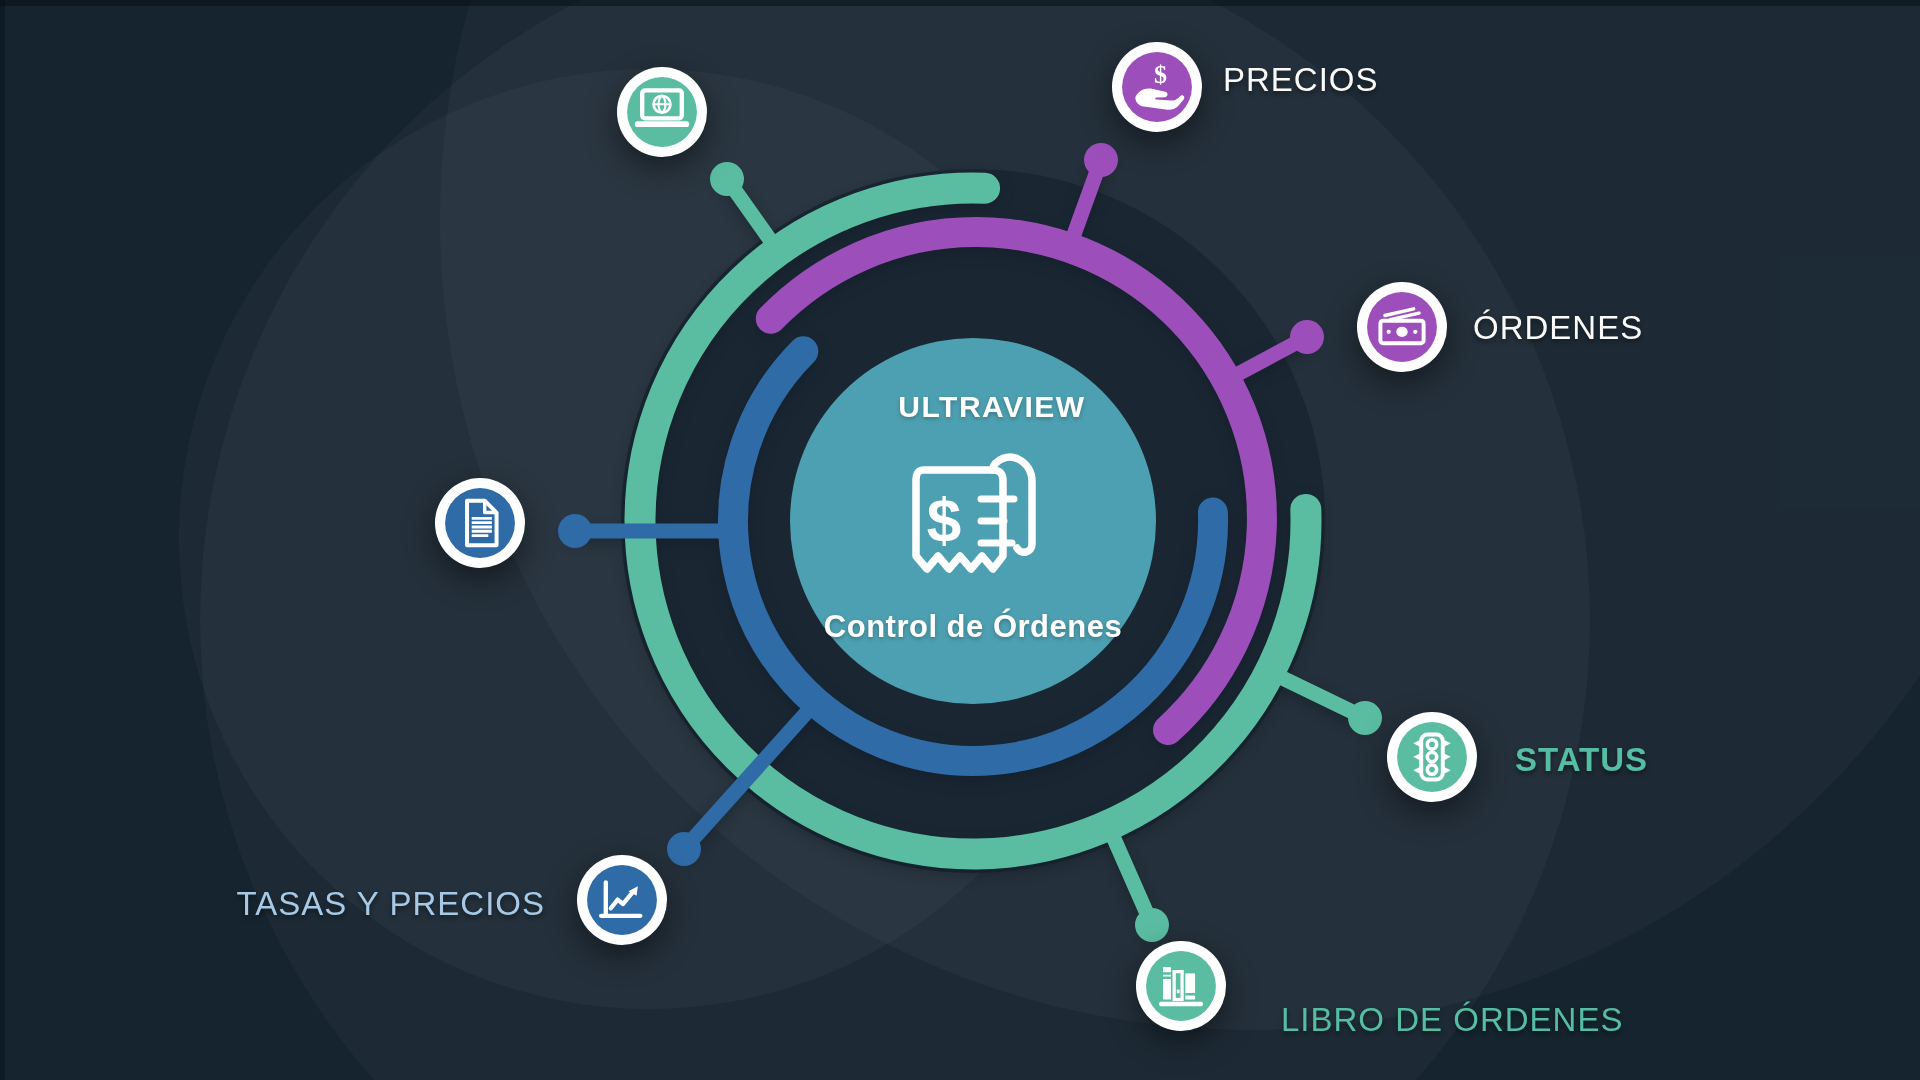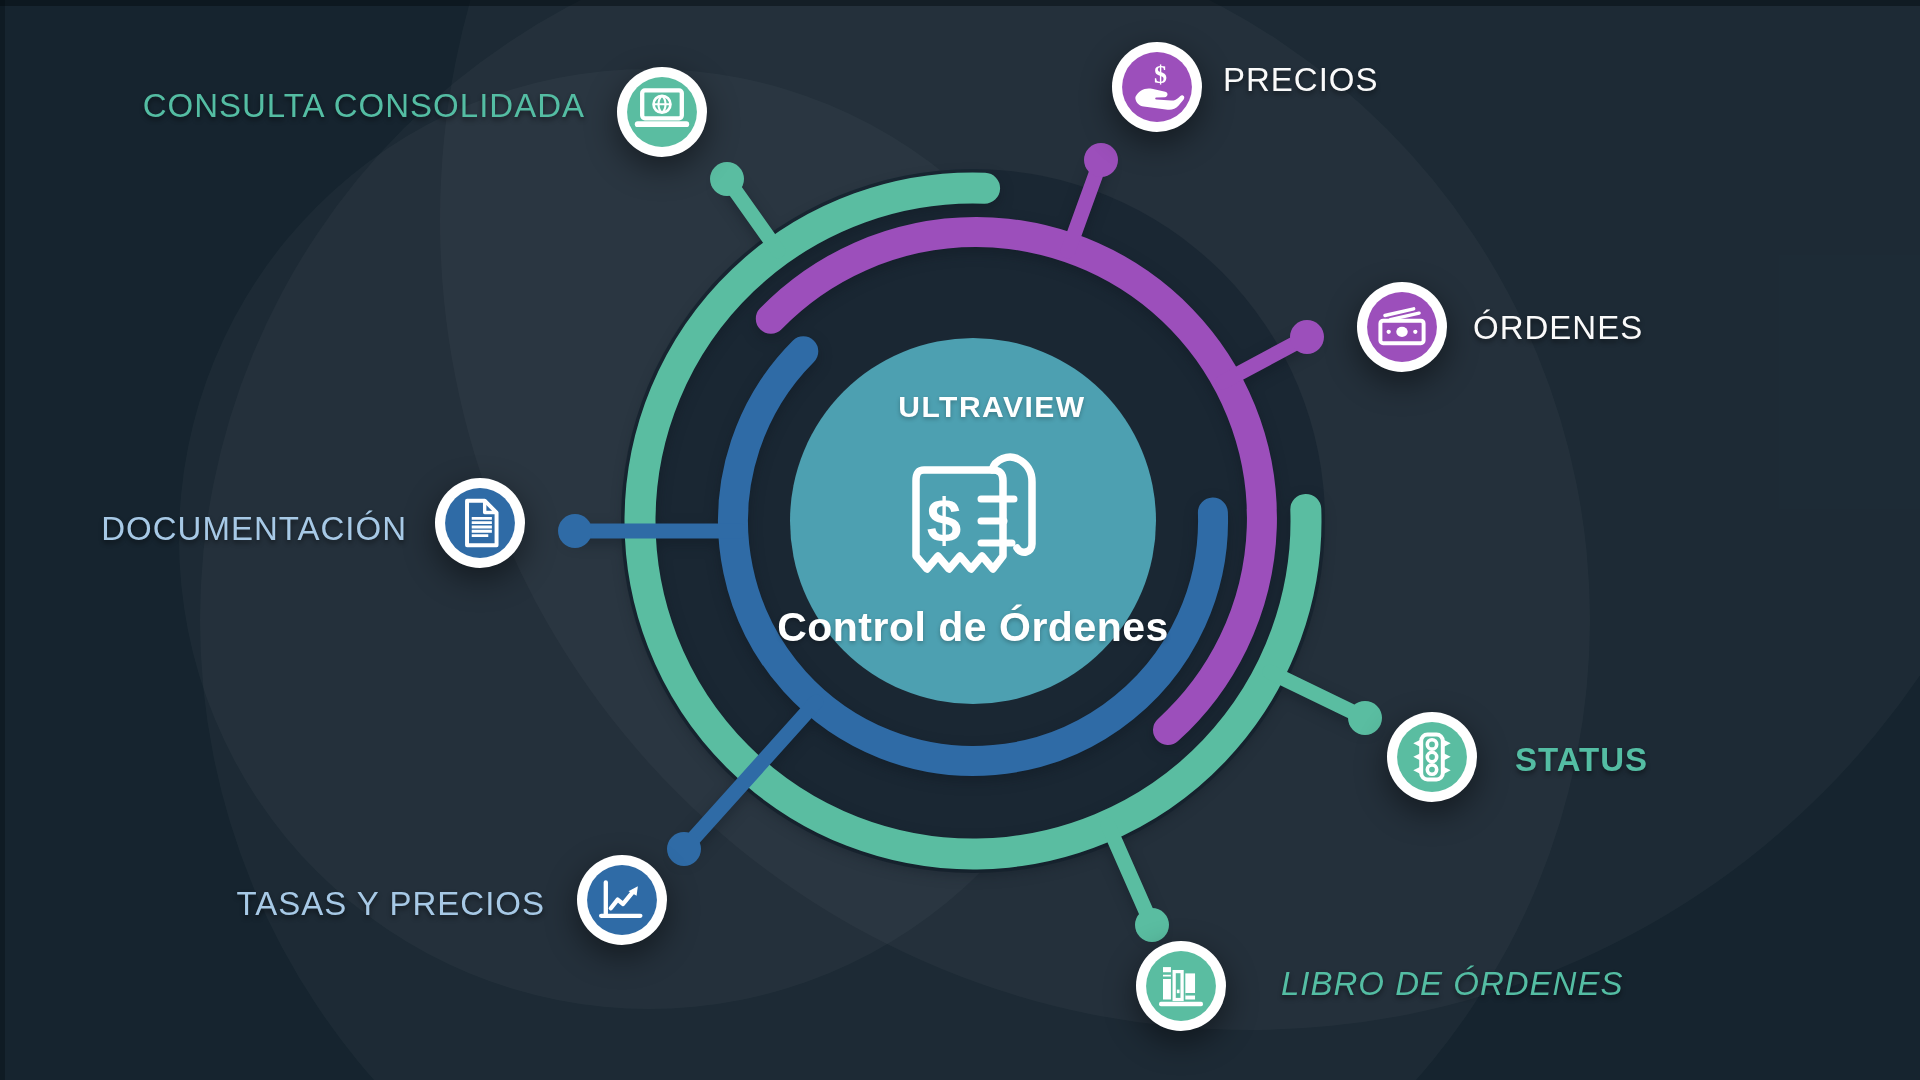--- a/index.html
+++ b/index.html
@@ -16,21 +16,21 @@
   .dot-green{fill:var(--green);} .dot-purple{fill:var(--purple);} .dot-blue{fill:var(--blue);}
   .fill-green{fill:var(--green);} .fill-purple{fill:var(--purple);} .fill-blue{fill:var(--blue);}
   .slit{stroke:var(--green);}
   .label{position:absolute;font-size:33px;font-weight:300;letter-spacing:1px;white-space:nowrap;
          transform:translateY(-50%);text-shadow:0 3px 5px rgba(0,0,0,.45);}
   .lbl-green{color:var(--lbl-green);} .lbl-blue{color:var(--lbl-blue);} .lbl-white{color:var(--lbl-white);}
   .center-title{position:absolute;left:973px;top:407px;transform:translate(-50%,-50%);
          font-size:30px;font-weight:bold;color:#fff;letter-spacing:1.5px;white-space:nowrap;
          text-shadow:0 2px 4px rgba(0,0,0,.25);margin-left:19px;}
   .center-sub{position:absolute;left:973px;top:627px;transform:translate(-50%,-50%);
-         font-size:41px;font-weight:bold;color:#fff;letter-spacing:.5px;white-space:nowrap;
+         font-size:31px;font-weight:bold;color:#fff;letter-spacing:.5px;white-space:nowrap;
          text-shadow:0 2px 4px rgba(0,0,0,.25);}
   .satellite{filter:drop-shadow(0 6px 9px rgba(0,0,0,.45));}
   .rosette{filter:drop-shadow(0 5px 7px rgba(8,18,26,.35));}
 </style>
 </head>
 <body>
 
 <div class="stage">
   <div class="bokeh" id="b1"></div>
   <div class="bokeh" id="b2"></div>
@@ -152,20 +152,18 @@
         <path stroke-width="2.2" stroke-linejoin="round" d="M12.8 7.6 H22.6 L29.2 14.2 V32.4 H12.8 Z"></path>
         <path stroke-width="1.9" stroke-linejoin="round" d="M22.6 7.6 V14.2 H29.2"></path>
         <path stroke-width="1.6" d="M15.4 17.4 H26.6 M15.4 19.8 H26.6 M15.4 22.2 H26.6 M15.4 24.6 H26.6 M15.4 27 H24.6"></path>
       </g>
     </g>
   </svg>
 
   <div class="center-title">ULTRAVIEW</div>
   <div class="center-sub">Control de Órdenes</div>
 
-  <div class="label lbl-green" style="right:1335px;top:106px;">CONSULTA CONSOLIDADA</div>
   <div class="label lbl-white" style="left:1223px;top:80px;">PRECIOS</div>
   <div class="label lbl-white" style="left:1473px;top:328px;text-align:center;">ÓRDENES</div>
   <div class="label lbl-green" style="left:1515px;top:760px;font-weight:bold;">STATUS</div>
-  <div class="label lbl-green" style="left:1281px;top:984px;font-style:italic;">LIBRO DE ÓRDENES</div>
+  <div class="label lbl-green" style="left:1281px;top:1020px;">LIBRO DE ÓRDENES</div>
   <div class="label lbl-blue" style="right:1375px;top:904px;">TASAS Y PRECIOS</div>
-  <div class="label lbl-blue" style="right:1513px;top:529px;">DOCUMENTACIÓN</div>
 </div>
 
 </body></html>

